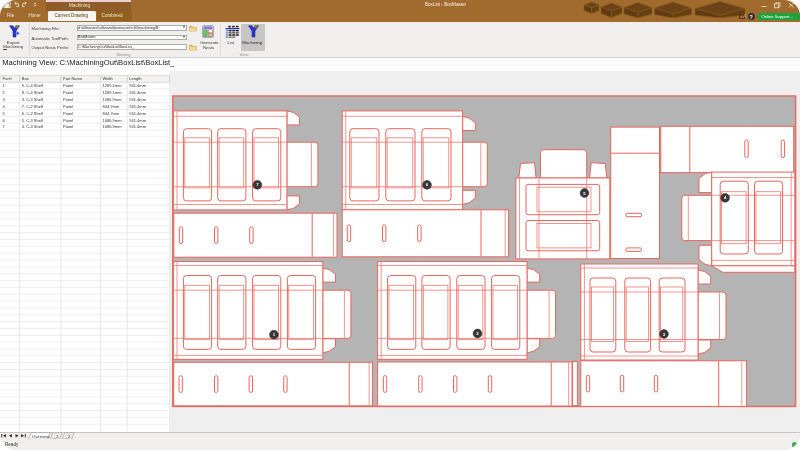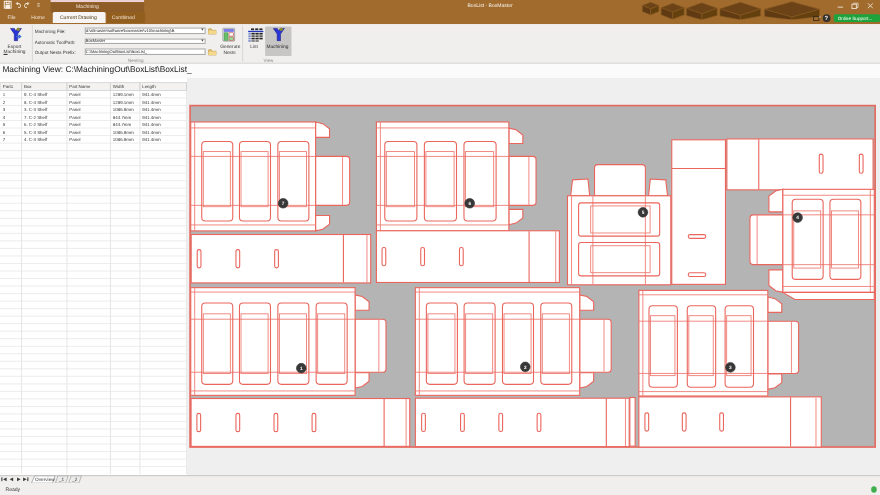--- a/index.html
+++ b/index.html
@@ -1,16 +1,16 @@
 <!DOCTYPE html>
 <html><head><meta charset="utf-8"><style>
 * { margin:0; padding:0; box-sizing:border-box; }
 svg { display:block; }
 body { font-family:"Liberation Sans", sans-serif; }
-#root { position:relative; width:800px; height:450px; overflow:hidden; background:#efefef; }
+#root { position:relative; width:800px; height:450px; overflow:hidden; background:#efefef;border-radius:16px; }
 </style></head><body>
 <div id="root">
 <div style="position:absolute;left:0;top:0;width:800px;height:21.5px;background:#a06b2d"></div>
     <div style="position:absolute;left:0;top:0;width:42px;height:10px">
       <svg width="42" height="10" viewBox="0 0 42 10">
 <g stroke="#f7f0e6" fill="none" stroke-width="0.9">
 <rect x="3.9" y="1.2" width="6.2" height="6.2"></rect>
 <rect x="5.4" y="4.6" width="3.2" height="2.8" fill="#f7f0e6"></rect>
 <rect x="5.7" y="1.2" width="2.6" height="2.0"></rect>
 <path d="M16.5 6.5 Q18.8 7.6 18.7 4.9 Q18.4 2.6 15.4 3.2"></path>

